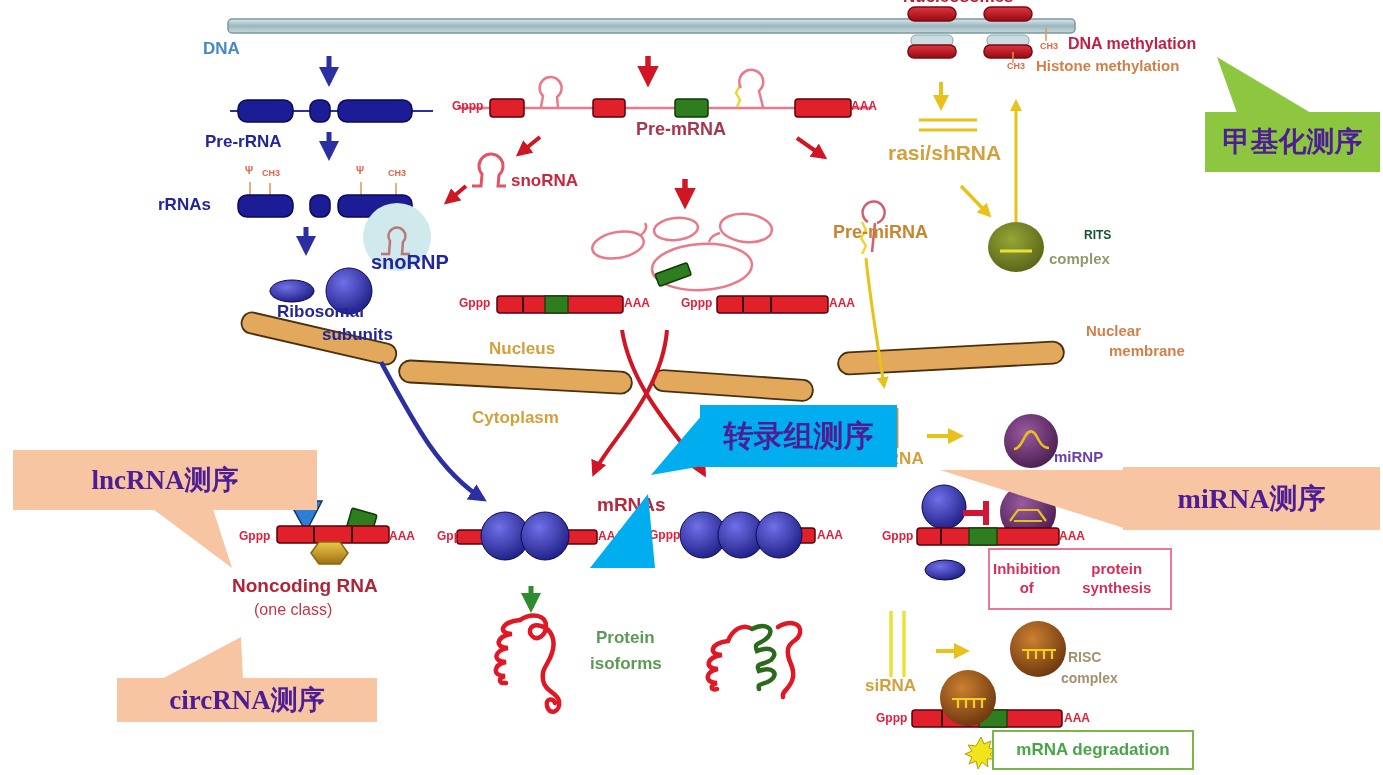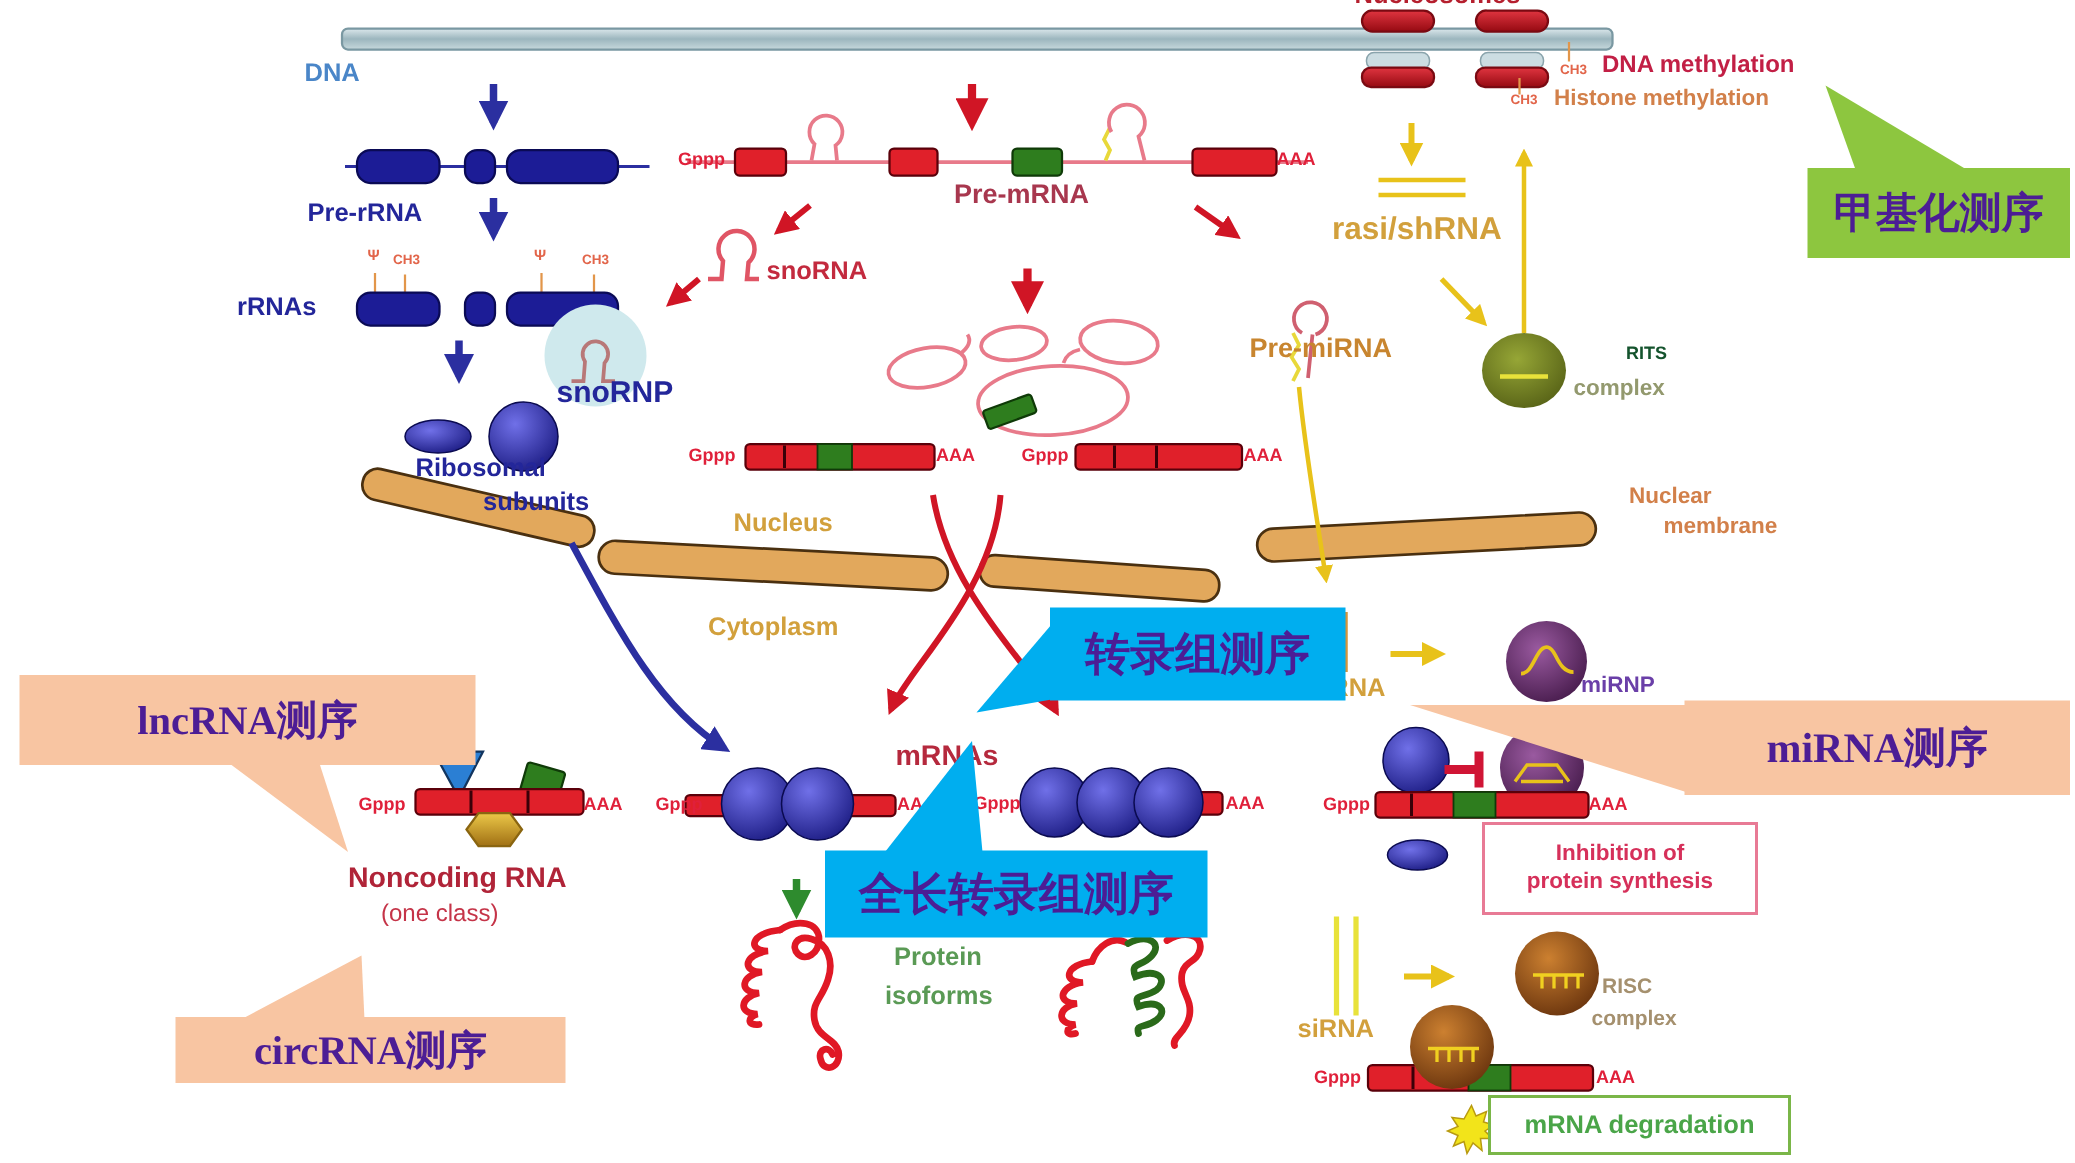--- a/index.html
+++ b/index.html
@@ -13,21 +13,21 @@
   .darkred{color:#a8374e;}
   .orange{color:#d2a03c;}
   .orange2{color:#d2804a;}
   .seq{font-size:12px;color:#e0203a;}
   .mark{color:#e2654a;}
   .callout{position:absolute;display:flex;align-items:center;justify-content:center;
            font-family:"Liberation Serif",serif;font-weight:bold;color:#4c1d95;z-index:6;}
   .co-salmon{background:#f8c5a2;}
   .co-blue{background:#00aeef;}
   .co-green{background:#8dc63f;}
-  .txtbox{position:absolute;display:flex;flex-direction:column;align-items:center;justify-content:center;
+  .txtbox{position:absolute;display:flex;flex-direction:row;align-items:center;justify-content:center;
           background:#fff;text-align:center;font-weight:bold;line-height:1.25;z-index:2;}
   .layer{position:absolute;left:0;top:0;z-index:2;}
   #callout-svg{z-index:5;}
 </style>
 </head>
 <body>
 
 <div id="stage">
 
 <svg width="1383" height="775" viewBox="0 0 1383 775">
@@ -332,23 +332,20 @@
   <polygon points="160,680 243,680 241,637" fill="#f8c5a2"></polygon>
   <polygon points="940,470 1124,470 1124,528" fill="#f8c5a2"></polygon>
 </svg>
 
 <div class="callout co-green" style="left:1205px;top:112px;width:175px;height:60px;font-size:28px;">
   <span>甲基化测序</span>
 </div>
 <div class="callout co-blue" style="left:700px;top:405px;width:197px;height:62px;font-size:30px;">
   <span>转录组测序</span>
 </div>
-<div class="callout co-blue" style="left:550px;top:567px;width:255px;height:58px;font-size:30px;">
-  <span>全长转录组测序</span>
-</div>
 <div class="callout co-salmon" style="left:13px;top:450px;width:304px;height:60px;font-size:27px;">
   <span>lncRNA测序</span>
 </div>
 <div class="callout co-salmon" style="left:117px;top:678px;width:260px;height:44px;font-size:27px;">
   <span>circRNA测序</span>
 </div>
 <div class="callout co-salmon" style="left:1123px;top:467px;width:257px;height:63px;font-size:28px;">
   <span>miRNA测序</span>
 </div>
 

